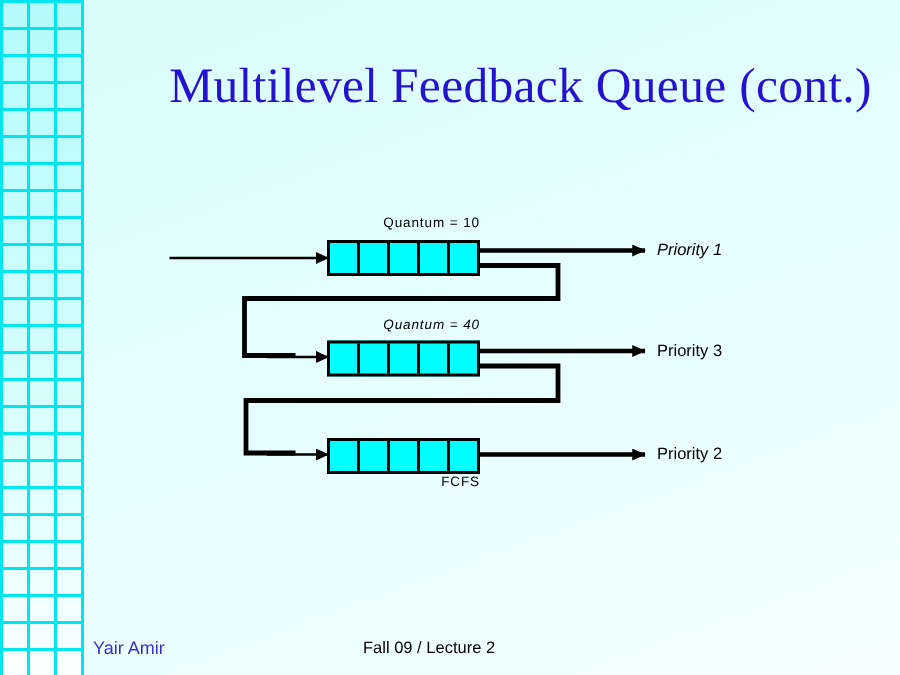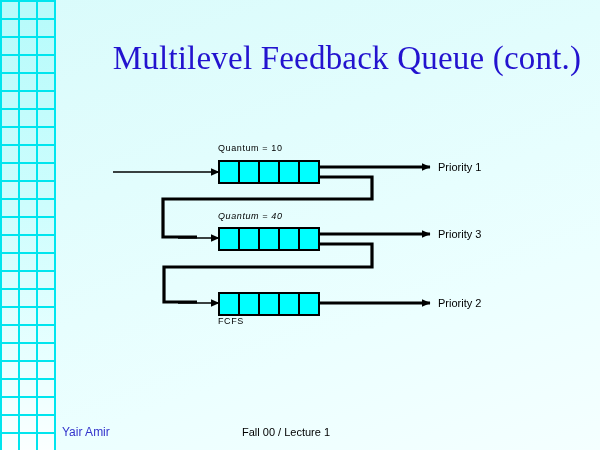--- a/index.html
+++ b/index.html
@@ -82,21 +82,21 @@
     border-right: none;
   }
 
   .q-label {
     position: absolute;
     font-family: "Liberation Sans", sans-serif;
     font-size: 9px;
     color: #000000;
     letter-spacing: 0.6px;
     white-space: nowrap;
-    text-align: left;
+    text-align: right;
   }
 
   .p-label {
     position: absolute;
     font-family: "Liberation Sans", sans-serif;
     font-size: 11px;
     color: #000000;
     white-space: nowrap;
   }
 
@@ -161,21 +161,21 @@
   </svg>
 
   <div class="q-label" style="left:218px; top:143px; width:102px;">Quantum = 10</div>
   <div class="queue-box" style="left:218px; top:160px; width:102px; height:24px;">
     <div class="queue-cell"></div>
     <div class="queue-cell"></div>
     <div class="queue-cell"></div>
     <div class="queue-cell"></div>
     <div class="queue-cell"></div>
   </div>
-  <div class="p-label" style="left:438px; top:161px;">Priority 1</div>
+  <div class="p-label" style="left:438px; top:161px;font-style:italic;">Priority 1</div>
 
   <div class="q-label" style="left:218px; top:211px; width:102px;font-style:italic;">Quantum = 40</div>
   <div class="queue-box" style="left:218px; top:227px; width:102px; height:24px;">
     <div class="queue-cell"></div>
     <div class="queue-cell"></div>
     <div class="queue-cell"></div>
     <div class="queue-cell"></div>
     <div class="queue-cell"></div>
   </div>
   <div class="p-label" style="left:438px; top:228px;">Priority 3</div>
@@ -184,16 +184,16 @@
   <div class="queue-box" style="left:218px; top:292px; width:102px; height:24px;">
     <div class="queue-cell"></div>
     <div class="queue-cell"></div>
     <div class="queue-cell"></div>
     <div class="queue-cell"></div>
     <div class="queue-cell"></div>
   </div>
   <div class="p-label" style="left:438px; top:297px;">Priority 2</div>
 
   <div id="footer-author">Yair Amir</div>
-  <div id="footer-center">Fall 00 / Lecture 1</div>
+  <div id="footer-center">Fall 09 / Lecture 2</div>
   <div id="footer-page">39</div>
 
 </div>
 
 </body></html>

